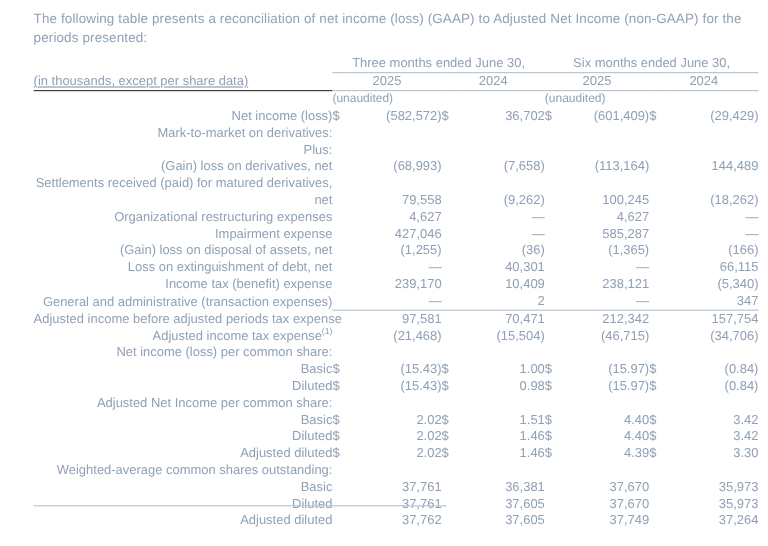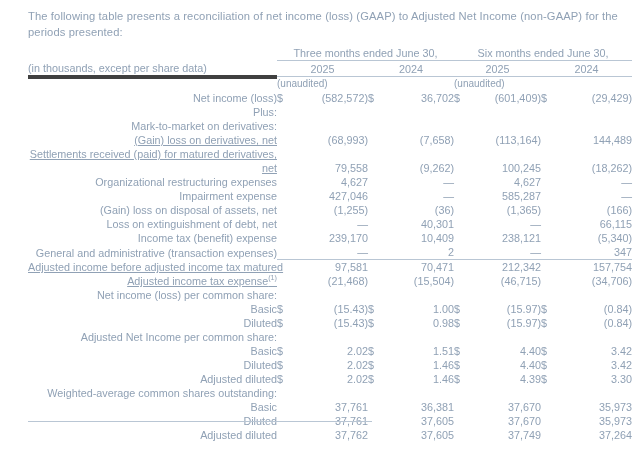--- a/index.html
+++ b/index.html
@@ -72,41 +72,42 @@
   td.cur, th.cur {
     text-align: left;
     padding-left: 2px;
   }
   td.lbl {
     text-align: right;
   }
 
   .ind0 { padding-left: 0px; }
   .ind1 { padding-left: 10px; }
-  .ind2 { padding-left: 20px; text-decoration: underline; }
+  .ind2 { padding-left: 20px; }
   .ind3 { padding-left: 30px; }
 
   
   th.grp {
     text-align: center;
     font-size: 10.8px;
     border-bottom: 1px solid #b9c6d4;
     padding-bottom: 1px;
   }
   th.yr {
     text-align: center;
     font-size: 10.8px;
     border-bottom: 1px solid #b9c6d4;
     padding-bottom: 1px;
   }
   th.lblhead {
     text-align: left;
     font-size: 10.8px;
-    border-bottom: 4px solid #404040;
+    border-bottom: 1px solid #404040;
     padding-bottom: 1px;
+    text-decoration: underline;
   }
   th.unaud {
     text-align: left;
     font-size: 10px;
     padding-top: 1px;
   }
   th.spacer { border: 0; }
 
   
   tr.rule-top > td.ruled {
@@ -189,42 +190,42 @@
           <td class="cur">$</td>
           <td class="num">(582,572)</td>
           <td class="cur">$</td>
           <td class="num">36,702</td>
           <td class="cur">$</td>
           <td class="num">(601,409)</td>
           <td class="cur">$</td>
           <td class="num">(29,429)</td>
         </tr>
         <tr class="row-h">
+          <td class="lbl ind1">Mark-to-market on derivatives:</td>
+          <td class="cur"></td>
+          <td class="num"></td>
+          <td class="cur"></td>
+          <td class="num"></td>
+          <td class="cur"></td>
+          <td class="num"></td>
+          <td class="cur"></td>
+          <td class="num"></td>
+        </tr>
+        <tr class="row-h">
           <td class="lbl ind0">Plus:</td>
           <td class="cur"></td>
           <td class="num"></td>
           <td class="cur"></td>
           <td class="num"></td>
           <td class="cur"></td>
           <td class="num"></td>
           <td class="cur"></td>
           <td class="num"></td>
         </tr>
         <tr class="row-h">
-          <td class="lbl ind1">Mark-to-market on derivatives:</td>
-          <td class="cur"></td>
-          <td class="num"></td>
-          <td class="cur"></td>
-          <td class="num"></td>
-          <td class="cur"></td>
-          <td class="num"></td>
-          <td class="cur"></td>
-          <td class="num"></td>
-        </tr>
-        <tr class="row-h">
           <td class="lbl ind2">(Gain) loss on derivatives, net</td>
           <td class="cur"></td>
           <td class="num">(68,993)</td>
           <td class="cur"></td>
           <td class="num">(7,658)</td>
           <td class="cur"></td>
           <td class="num">(113,164)</td>
           <td class="cur"></td>
           <td class="num">144,489</td>
         </tr>
@@ -310,21 +311,21 @@
           <td class="cur"></td>
           <td class="num">—</td>
           <td class="cur"></td>
           <td class="num">2</td>
           <td class="cur"></td>
           <td class="num">—</td>
           <td class="cur"></td>
           <td class="num">347</td>
         </tr>
         <tr class="row-h rule-top">
-          <td class="lbl ind2">Adjusted income before adjusted income tax matured</td>
+          <td class="lbl ind2">Adjusted income before adjusted periods tax expense</td>
           <td class="cur ruled"></td>
           <td class="num ruled">97,581</td>
           <td class="cur ruled"></td>
           <td class="num ruled">70,471</td>
           <td class="cur ruled"></td>
           <td class="num ruled">212,342</td>
           <td class="cur ruled"></td>
           <td class="num ruled">157,754</td>
         </tr>
         <tr class="row-h">

